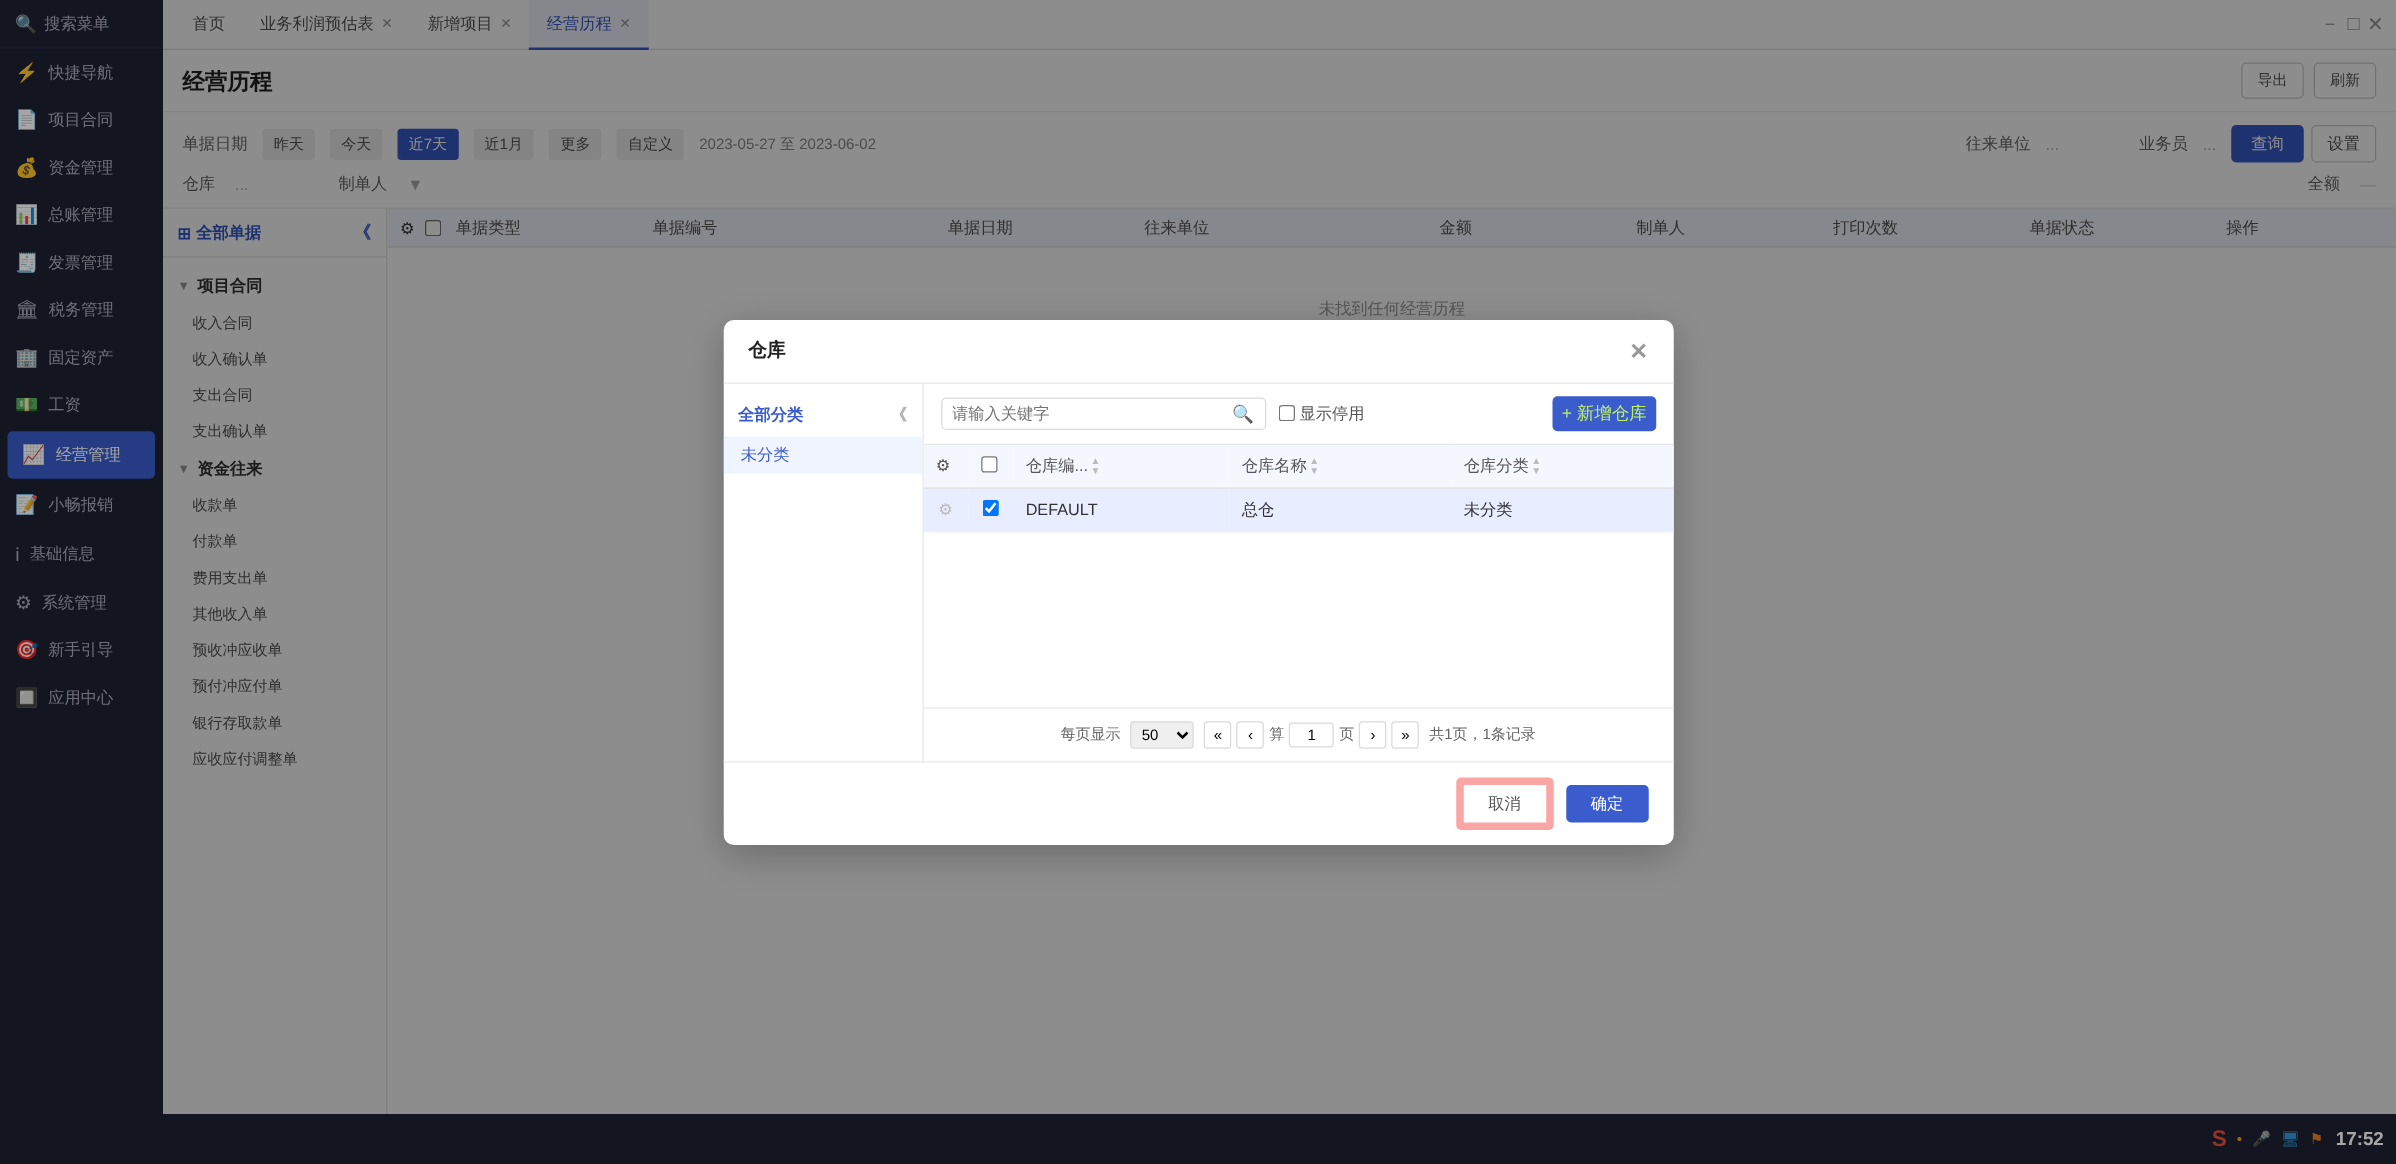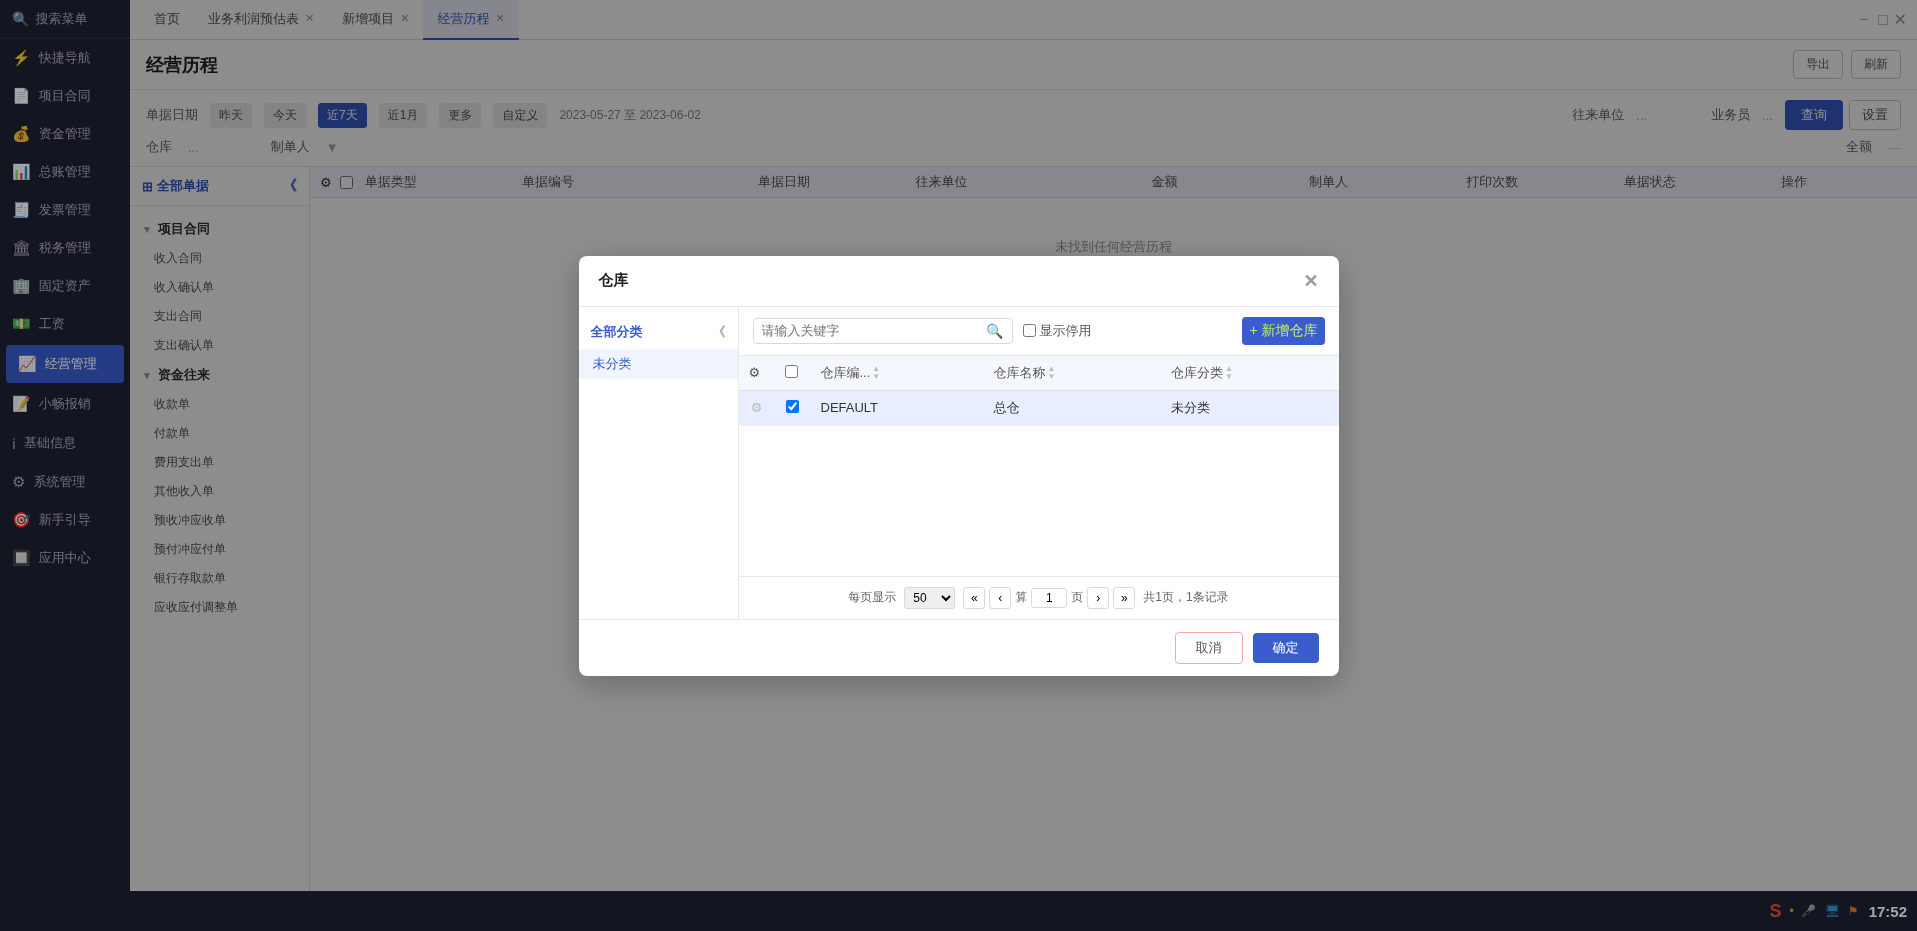--- a/index.html
+++ b/index.html
@@ -154,21 +154,21 @@
       display: flex; align-items: center; justify-content: center; padding: 10px 14px;
       border-top: 1px solid #e8e8e8; gap: 8px; font-size: 12px; color: #666;
     }
     .modal-footer-bar select { border: 1px solid #d9d9d9; padding: 2px 4px; border-radius: 3px; font-size: 12px; }
     .modal-footer-bar .page-nav { display: flex; align-items: center; gap: 4px; }
     .modal-footer-bar .pg-btn { border: 1px solid #d9d9d9; background: #fff; width: 22px; height: 22px; border-radius: 3px; cursor: pointer; display: flex; align-items: center; justify-content: center; font-size: 12px; }
     .modal-footer-bar .pg-input { border: 1px solid #d9d9d9; width: 36px; text-align: center; padding: 2px; border-radius: 3px; font-size: 12px; }
     .modal-actions {
       display: flex; align-items: center; justify-content: flex-end; padding: 12px 20px; gap: 10px; border-top: 1px solid #e8e8e8;
     }
-    .btn-cancel { border: 1px solid #fca5a5; background: #fff; color: #555; padding: 6px 20px; border-radius: 4px; cursor: pointer; font-size: 13px; }
+    .btn-cancel { border: 6px solid #fca5a5; background: #fff; color: #555; padding: 6px 20px; border-radius: 4px; cursor: pointer; font-size: 13px; }
     .btn-confirm { background: #3a5ccc; color: #fff; border: none; padding: 6px 20px; border-radius: 4px; cursor: pointer; font-size: 13px; }
 
     
     .col-header { display: flex; align-items: center; gap: 2px; cursor: pointer; }
     .col-arrows { display: flex; flex-direction: column; line-height: 1; font-size: 8px; color: #bbb; }
 
     
     .modal-left-scroll { overflow-y: auto; max-height: 260px; }
 
     

